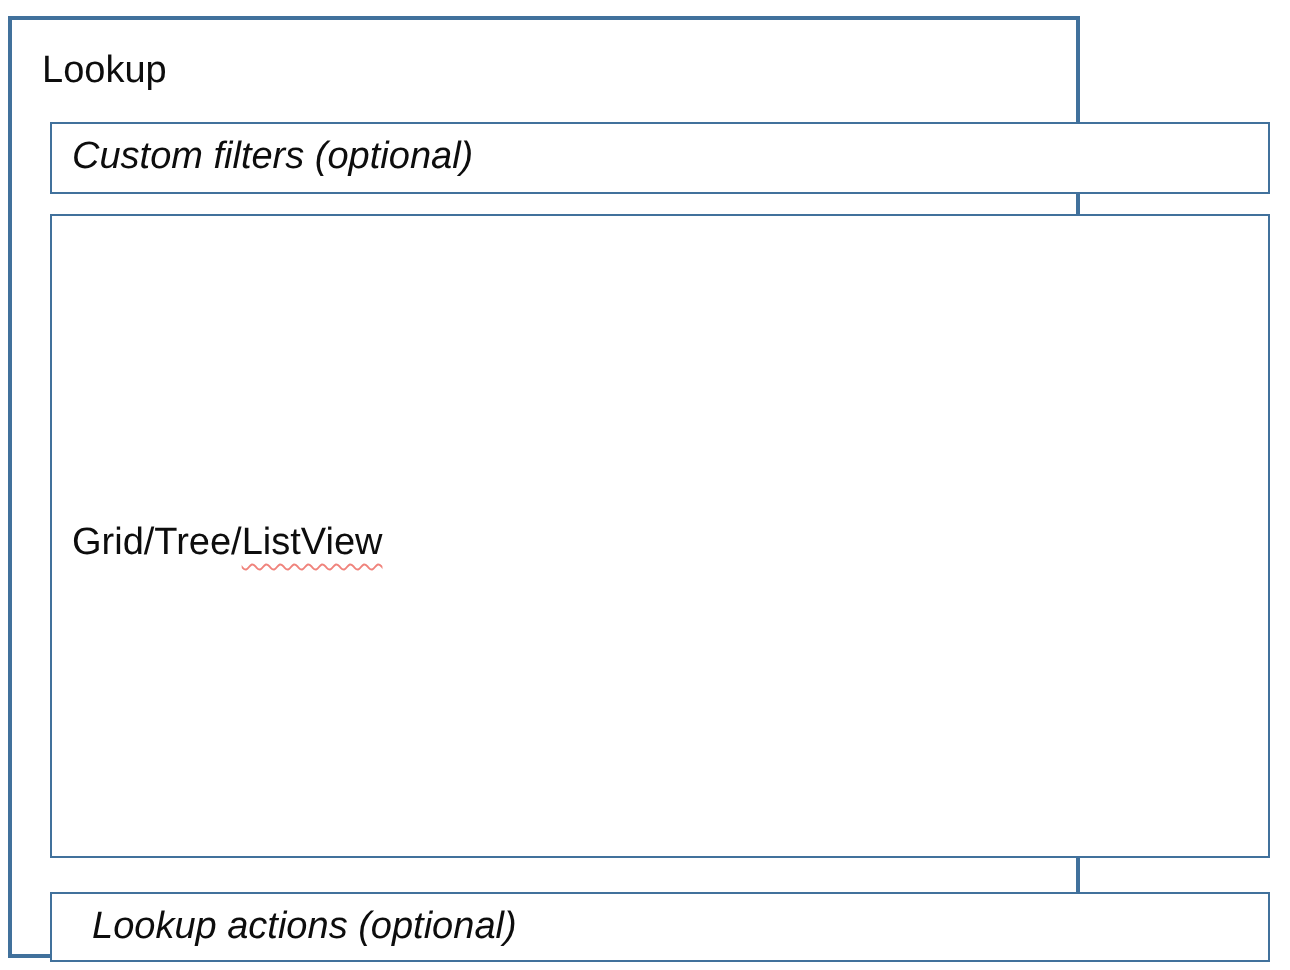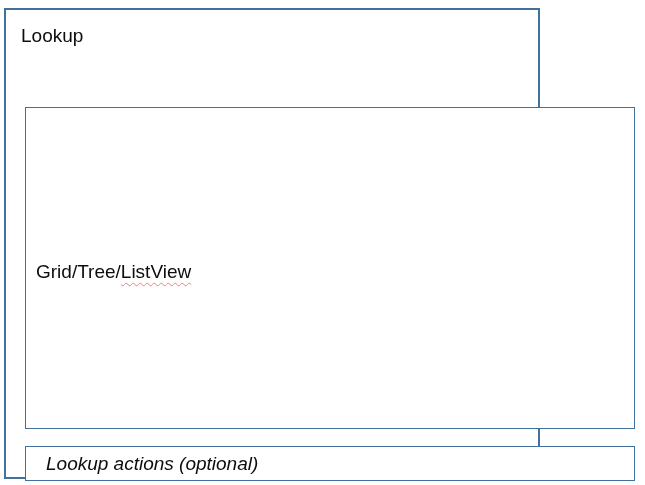--- a/index.html
+++ b/index.html
@@ -80,20 +80,23 @@
 </style>
 </head>
 <body>
 
 <div class="canvas">
 
   <div class="outer-box">
 
     <span class="outer-title">Lookup</span>
 
+    <div class="inner-box filters-box">
+      <span>Custom filters (optional)</span>
+    </div>
 
     <div class="inner-box grid-box">
       <span class="grid-label"><span>Grid/Tree/</span><span class="spellcheck-flag">ListView</span></span>
     </div>
 
     <div class="inner-box actions-box">
       <span>Lookup actions (optional)</span>
     </div>
 
   </div>

